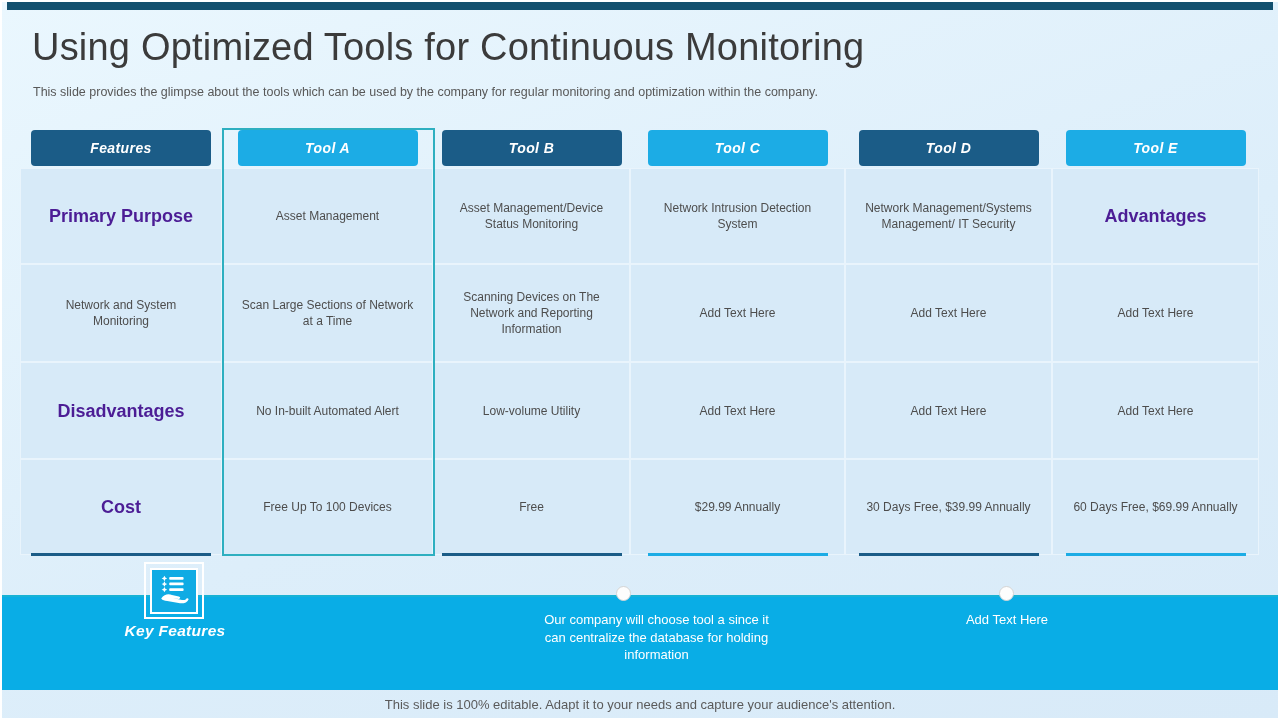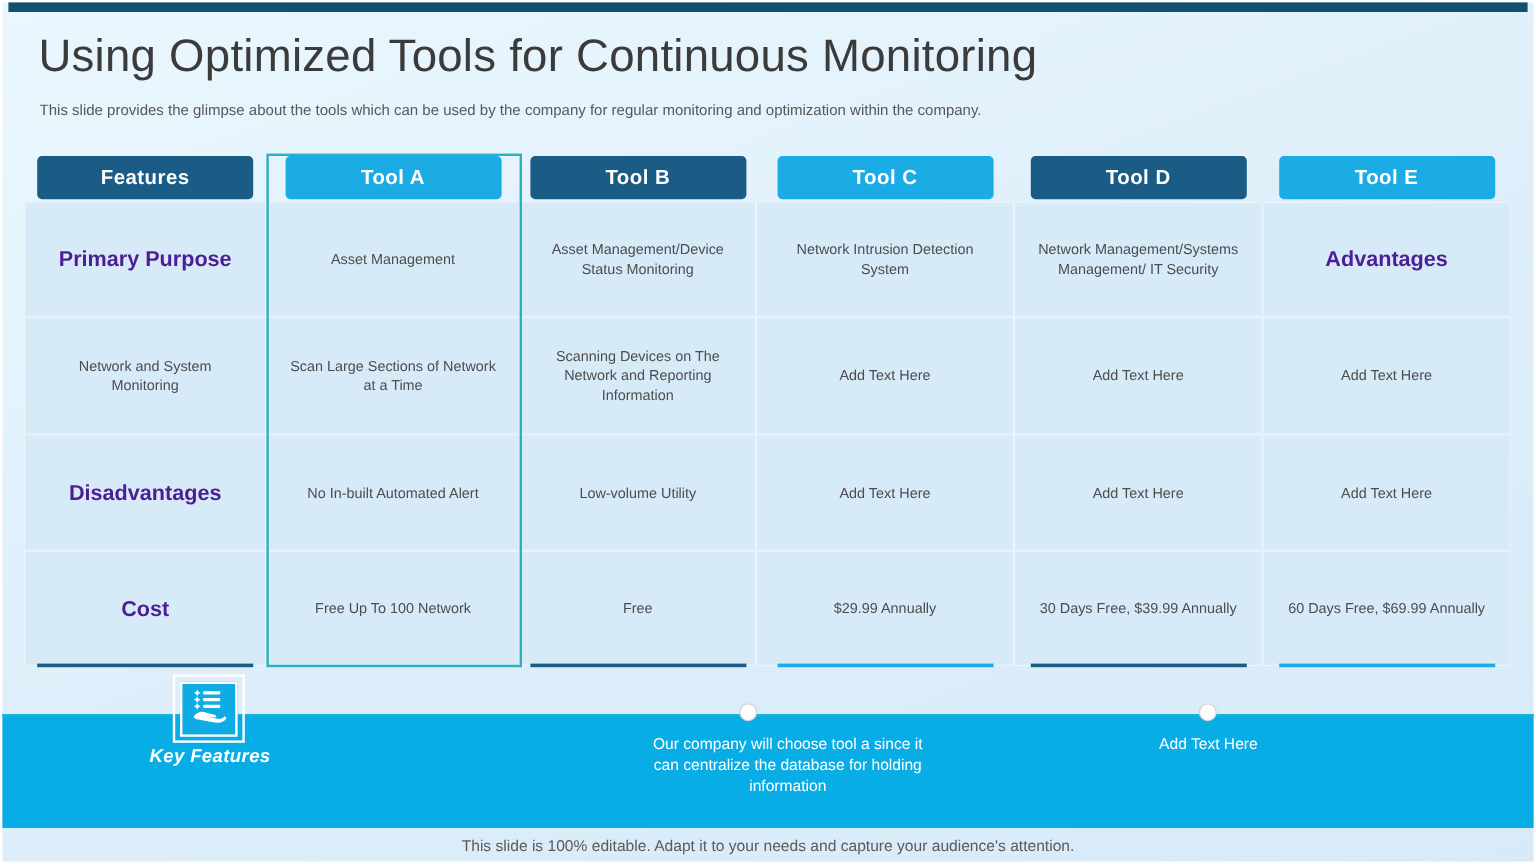--- a/index.html
+++ b/index.html
@@ -26,22 +26,23 @@
   .tbl{
     position:absolute;left:18px;top:128px;
     display:grid;
     grid-template-columns:202px 211px 197px 215px 207px 207px;
     grid-template-rows:38px 96px 98px 97px 96px;
   }
   .hcell{display:flex;align-items:flex-start;justify-content:center;}
   .chip{
     width:180px;height:36px;border-radius:4px;
     display:flex;align-items:center;justify-content:center;
-    color:#ffffff;font-weight:bold;font-size:17px;letter-spacing:0.4px;
+    color:#ffffff;font-weight:bold;font-size:14px;letter-spacing:0.4px;
     cursor:default;
+    font-style:italic;
   }
   .chip.dark{background:#1b5c87;}
   .chip.light{background:#1cace5;}
   .bcell{
     background:#d7eaf8;border:1.5px solid #e9f4fc;
     display:flex;align-items:center;justify-content:center;
     text-align:center;font-size:12px;color:#4d4d4d;
     padding:6px 16px;box-sizing:border-box;position:relative;line-height:16px;
   }
   .feat{font-weight:bold;color:#4c1d95;font-size:18px;}
@@ -142,21 +143,21 @@
     <div class="bcell">Low-volume Utility</div>
     <div class="bcell">Add Text Here</div>
     <div class="bcell">Add Text Here</div>
     <div class="bcell">Add Text Here</div>
 
     <div class="bcell feat">
       <span>Cost</span>
       <span class="uline dark"></span>
     </div>
     <div class="bcell">
-      <span>Free Up To 100 Network</span>
+      <span>Free Up To 100 Devices</span>
 
     </div>
     <div class="bcell">
       <span>Free</span>
       <span class="uline dark"></span>
     </div>
     <div class="bcell">
       <span>$29.99 Annually</span>
       <span class="uline light"></span>
     </div>

